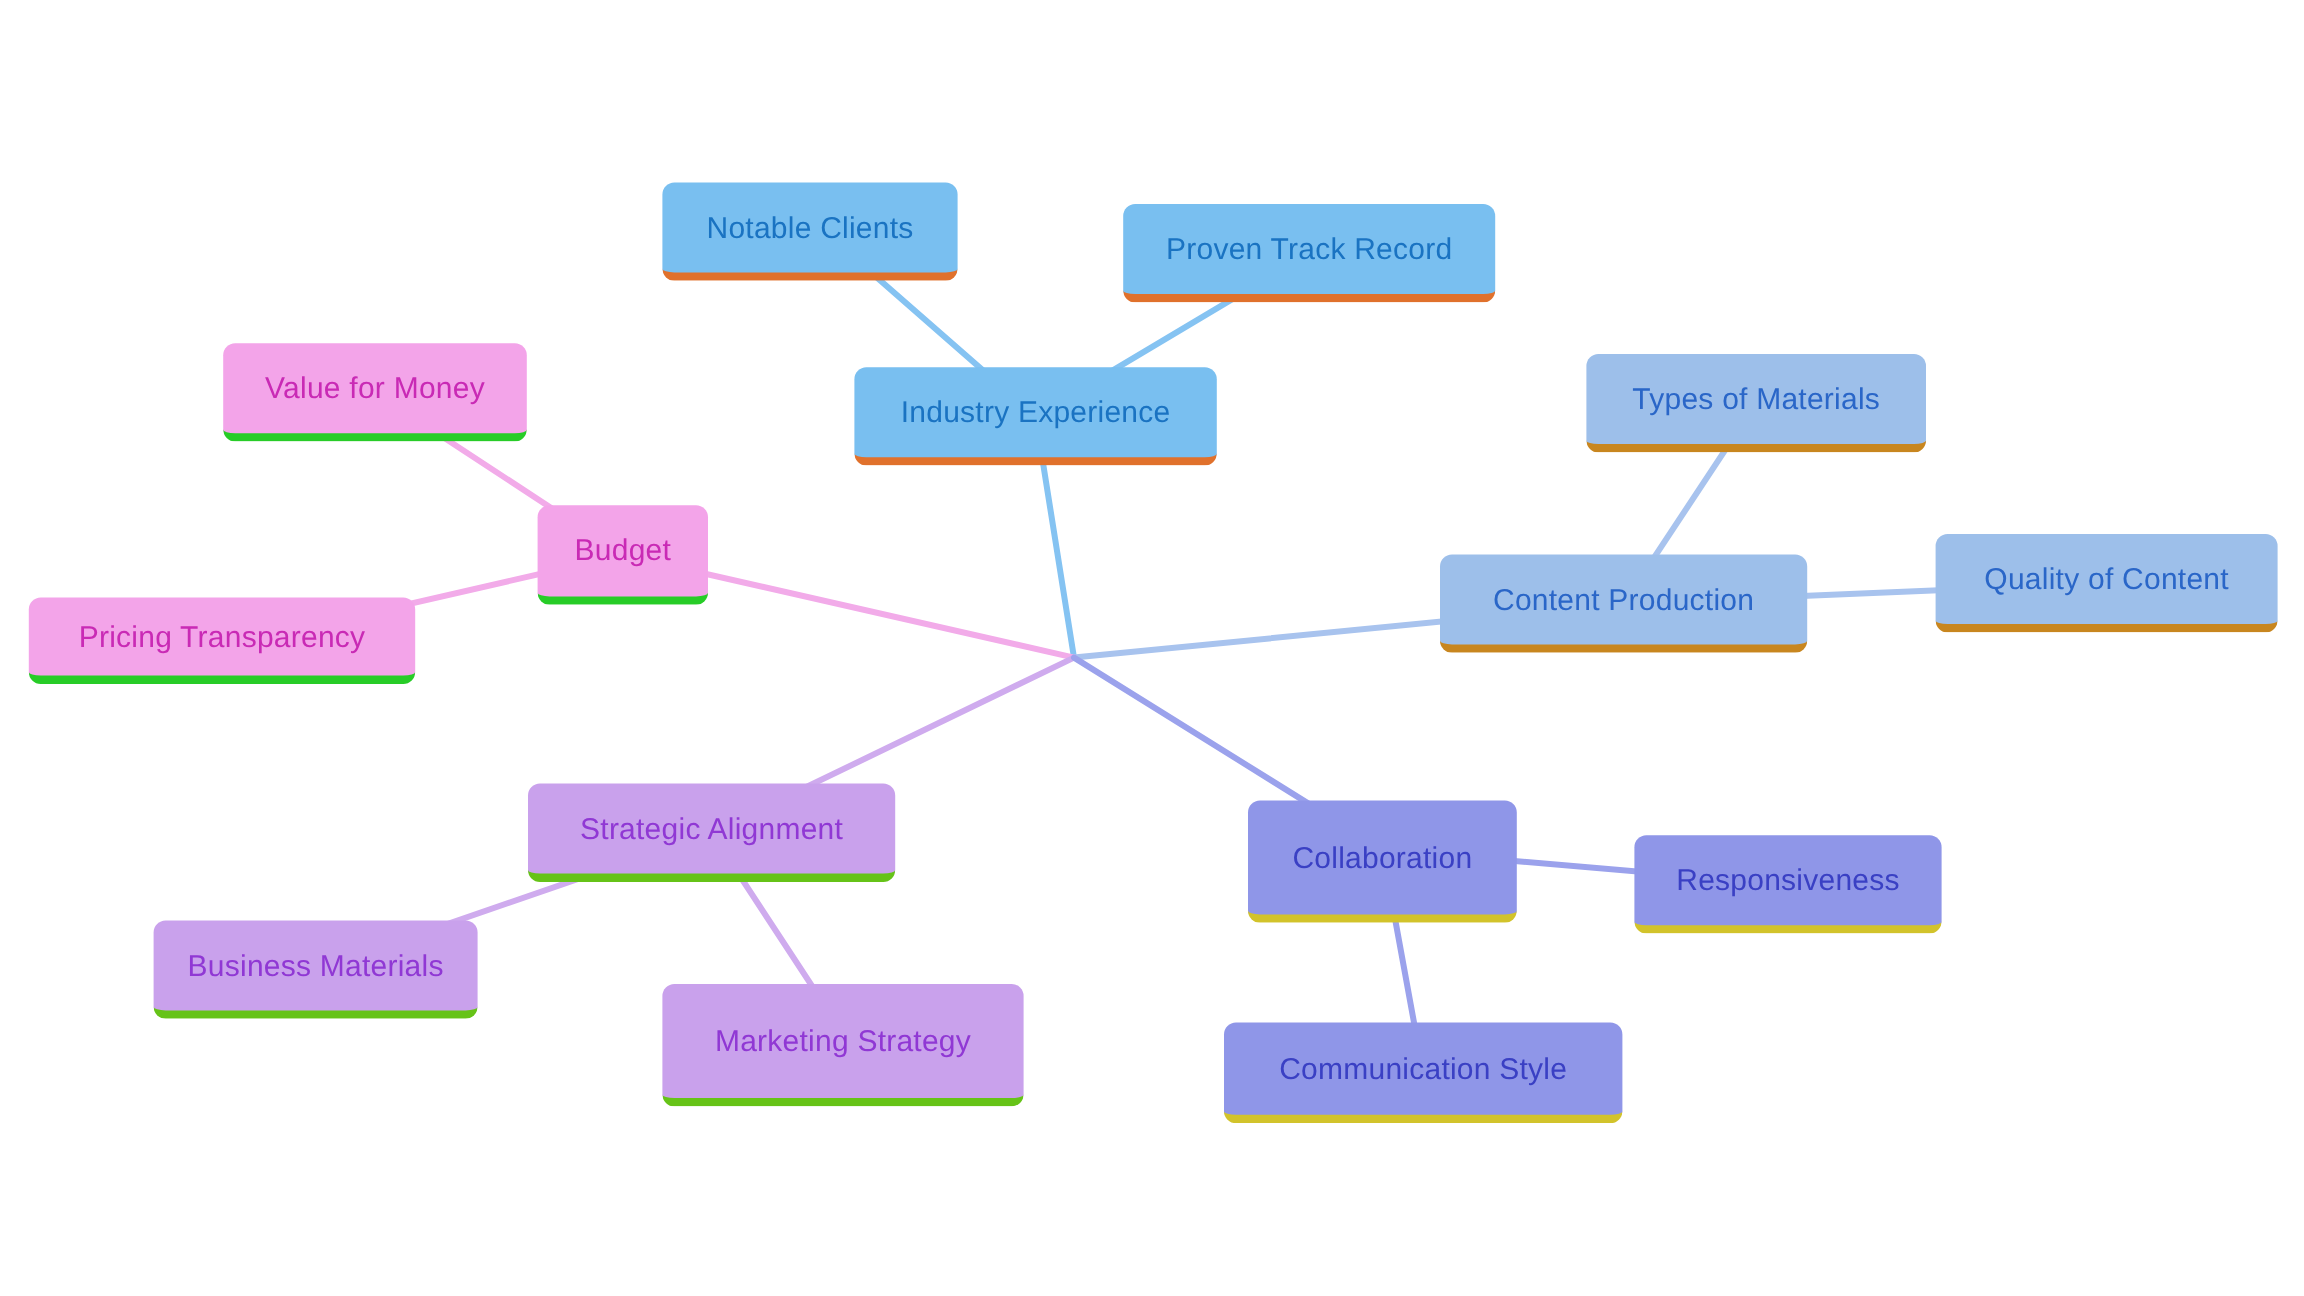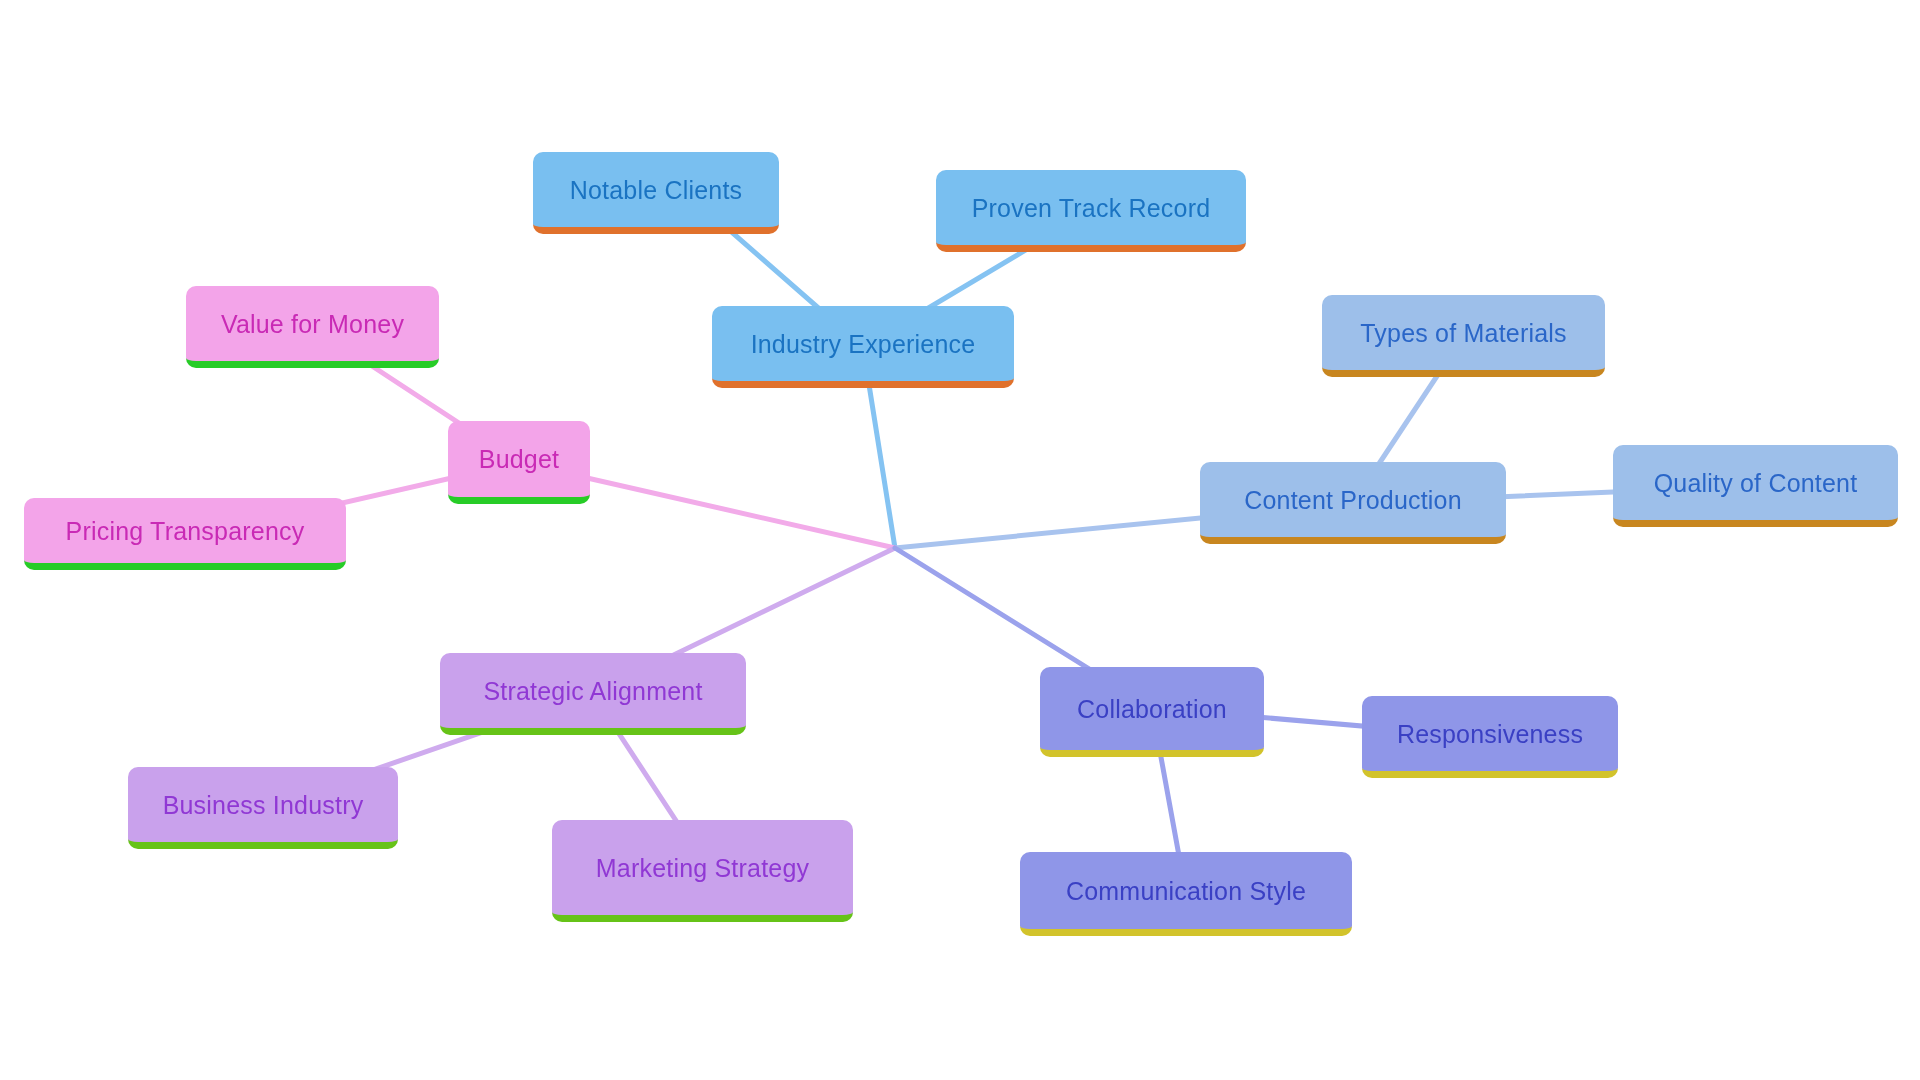--- a/index.html
+++ b/index.html
@@ -68,21 +68,21 @@
       <line x1="895" y1="548" x2="593" y2="694" stroke="#cfabee" stroke-width="5" stroke-linecap="round"></line>
       <line x1="593" y1="694" x2="263" y2="808" stroke="#cfabee" stroke-width="5" stroke-linecap="round"></line>
       <line x1="593" y1="694" x2="702.5" y2="861" stroke="#cfabee" stroke-width="5" stroke-linecap="round"></line>
       <line x1="895" y1="548" x2="1152" y2="708" stroke="#9ba2ec" stroke-width="5" stroke-linecap="round"></line>
       <line x1="1152" y1="708" x2="1490" y2="737" stroke="#9ba2ec" stroke-width="5" stroke-linecap="round"></line>
       <line x1="1152" y1="708" x2="1186" y2="894" stroke="#9ba2ec" stroke-width="5" stroke-linecap="round"></line>
     </svg>
 <div class="node branch-node" style="left: 712px; top: 306px; width: 302px; height: 82px; background: rgb(121, 191, 240); color: rgb(26, 115, 194); border-bottom: 7px solid rgb(224, 113, 44);">
       <span class="label">Industry Experience</span>
     </div>
-    <div class="node child-node" style="left: 533px; top: 152px; width: 246px; height: 82px; background: rgb(121, 191, 240); color: rgb(26, 115, 194); border-bottom: 7px solid rgb(224, 113, 44);">
+    <div class="node child-node" style="left: 552px; top: 152px; width: 246px; height: 82px; background: rgb(121, 191, 240); color: rgb(26, 115, 194); border-bottom: 7px solid rgb(224, 113, 44);">
       <span class="label">Notable Clients</span>
     </div>
     <div class="node branch-node" style="left: 1200px; top: 462px; width: 306px; height: 82px; background: rgb(157, 191, 234); color: rgb(42, 102, 200); border-bottom: 7px solid rgb(200, 134, 31);">
       <span class="label">Content Production</span>
     </div>
     <div class="node child-node" style="left: 936px; top: 170px; width: 310px; height: 82px; background: rgb(121, 191, 240); color: rgb(26, 115, 194); border-bottom: 7px solid rgb(224, 113, 44);">
       <span class="label">Proven Track Record</span>
     </div>
     <div class="node child-node" style="left: 1322px; top: 295px; width: 283px; height: 82px; background: rgb(157, 191, 234); color: rgb(42, 102, 200); border-bottom: 7px solid rgb(200, 134, 31);">
       <span class="label">Types of Materials</span>
@@ -96,26 +96,26 @@
     <div class="node child-node" style="left: 186px; top: 286px; width: 253px; height: 82px; background: rgb(243, 164, 233); color: rgb(201, 42, 181); border-bottom: 7px solid rgb(39, 204, 39);">
       <span class="label">Value for Money</span>
     </div>
     <div class="node child-node" style="left: 24px; top: 498px; width: 322px; height: 72px; background: rgb(243, 164, 233); color: rgb(201, 42, 181); border-bottom: 7px solid rgb(39, 204, 39);">
       <span class="label">Pricing Transparency</span>
     </div>
     <div class="node branch-node" style="left: 440px; top: 653px; width: 306px; height: 82px; background: rgb(201, 161, 236); color: rgb(144, 56, 212); border-bottom: 7px solid rgb(102, 195, 24);">
       <span class="label">Strategic Alignment</span>
     </div>
     <div class="node child-node" style="left: 128px; top: 767px; width: 270px; height: 82px; background: rgb(201, 161, 236); color: rgb(144, 56, 212); border-bottom: 7px solid rgb(102, 195, 24);">
-      <span class="label">Business Industry</span>
+      <span class="label">Business Materials</span>
     </div>
     <div class="node child-node" style="left: 552px; top: 820px; width: 301px; height: 102px; background: rgb(201, 161, 236); color: rgb(144, 56, 212); border-bottom: 7px solid rgb(102, 195, 24);">
       <span class="label">Marketing Strategy</span>
     </div>
-    <div class="node branch-node" style="left: 1040px; top: 667px; width: 224px; height: 90px; background: rgb(143, 150, 232); color: rgb(58, 64, 196); border-bottom: 7px solid rgb(210, 195, 43);">
+    <div class="node branch-node" style="left: 1040px; top: 667px; width: 224px; height: 102px; background: rgb(143, 150, 232); color: rgb(58, 64, 196); border-bottom: 7px solid rgb(210, 195, 43);">
       <span class="label">Collaboration</span>
     </div>
     <div class="node child-node" style="left: 1362px; top: 696px; width: 256px; height: 82px; background: rgb(143, 150, 232); color: rgb(58, 64, 196); border-bottom: 7px solid rgb(210, 195, 43);">
       <span class="label">Responsiveness</span>
     </div>
     <div class="node child-node" style="left: 1020px; top: 852px; width: 332px; height: 84px; background: rgb(143, 150, 232); color: rgb(58, 64, 196); border-bottom: 7px solid rgb(210, 195, 43);">
       <span class="label">Communication Style</span>
     </div>
   </div>
 

